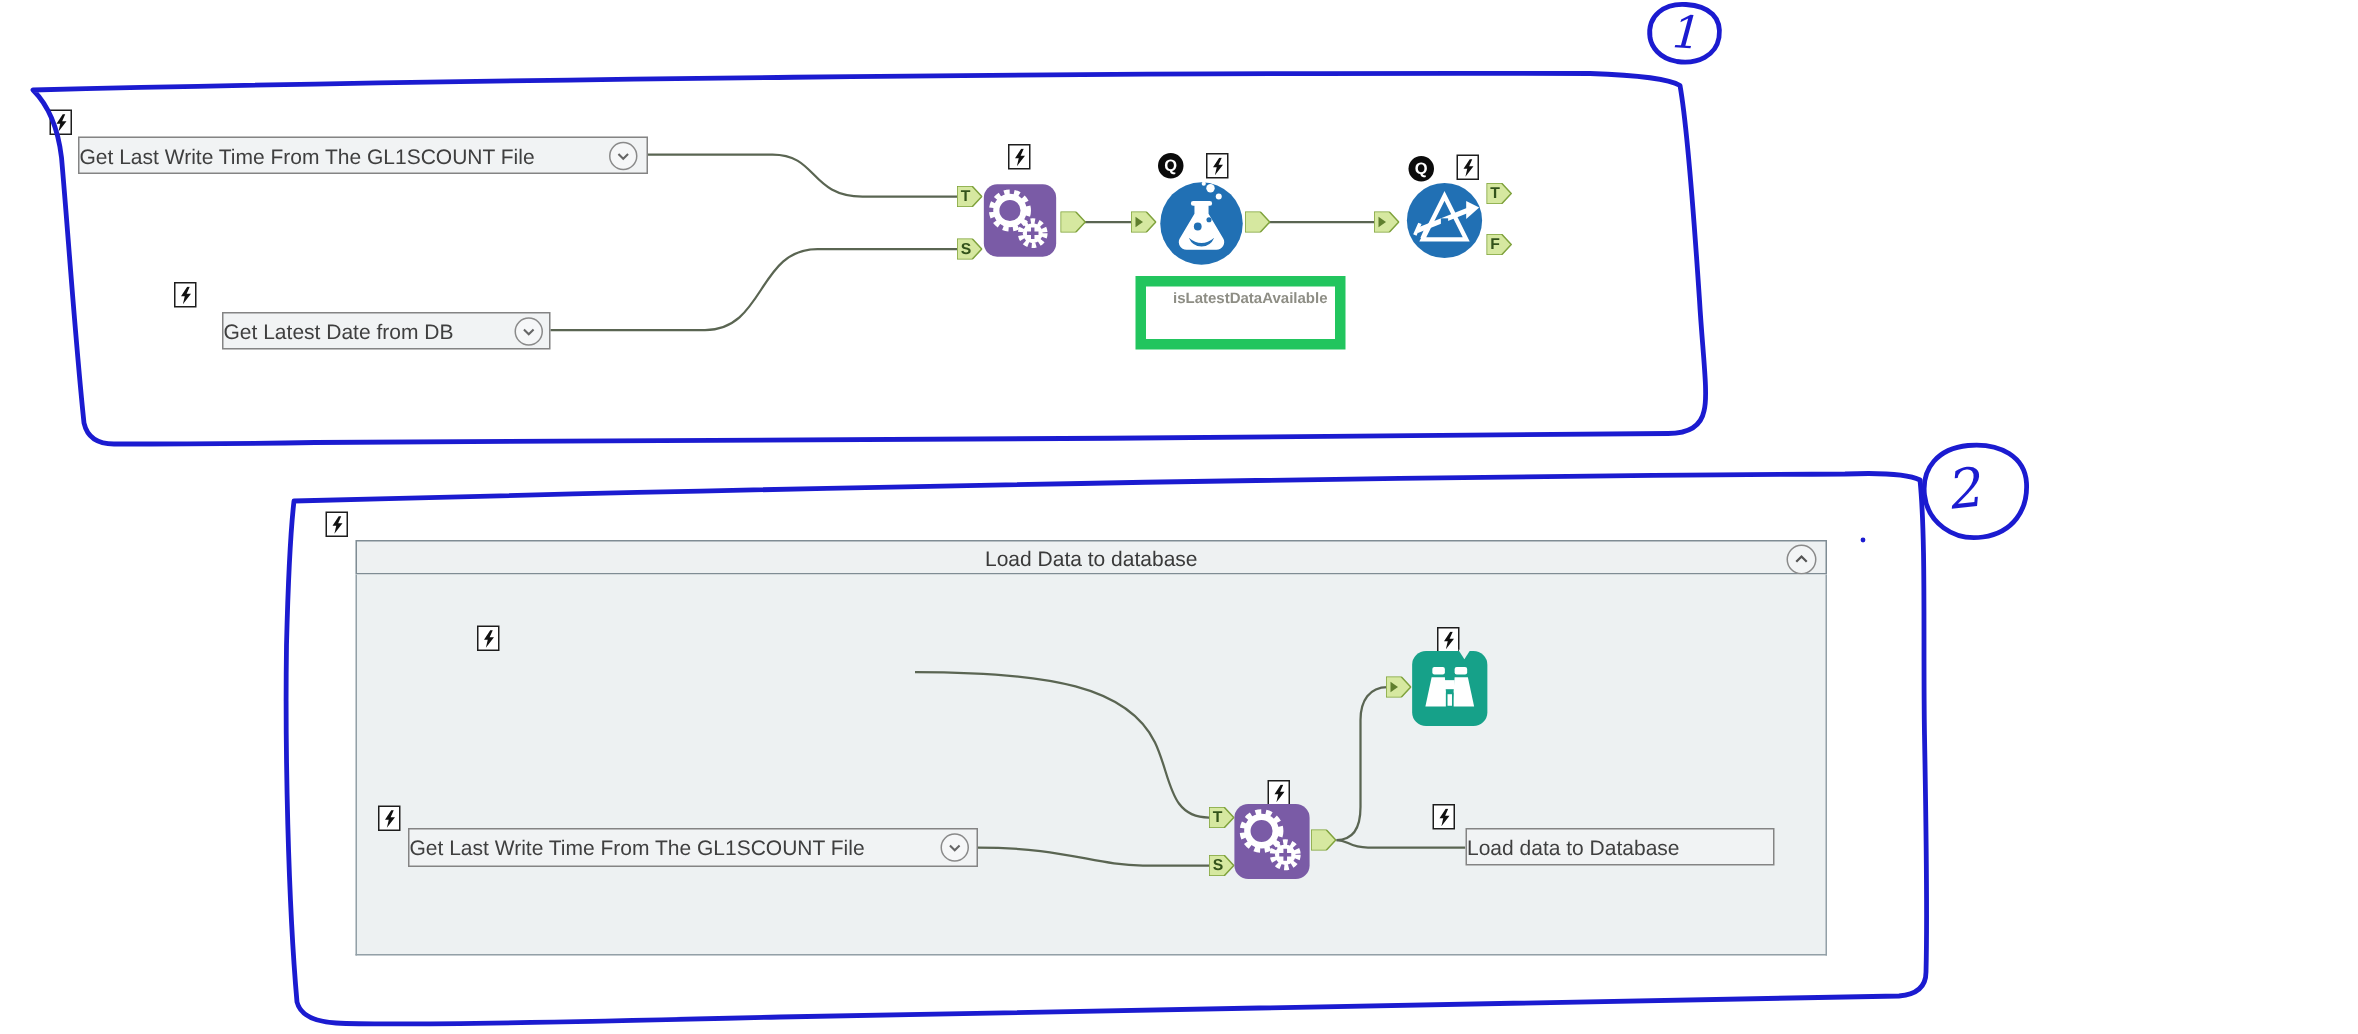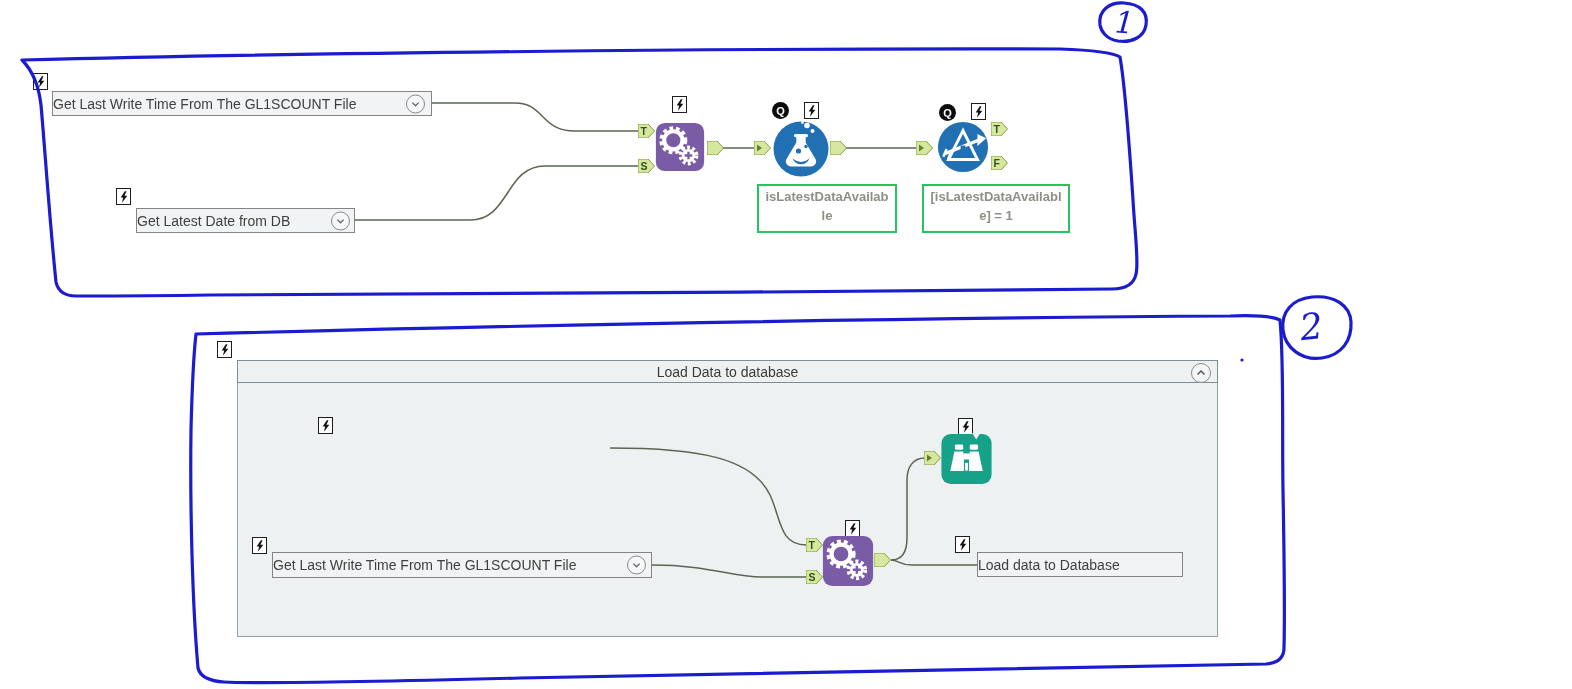--- a/index.html
+++ b/index.html
@@ -18,23 +18,23 @@
       display:flex;align-items:center;justify-content:center;}
 
   
   .bolt{position:absolute;width:13px;height:15px;background:#fff;border:1.5px solid #1d1d1d;
         display:flex;align-items:center;justify-content:center;}
   
   .qb{position:absolute;width:17px;height:17px;border-radius:50%;background:#0b0b0b;color:#fff;
       font-size:11px;font-weight:bold;display:flex;align-items:center;justify-content:center;}
 
   
-  .ann{position:absolute;background:#ffffff;border:2px solid #22c55e;box-sizing:border-box;
-       font-size:13px;font-weight:bold;color:#8e8e85;line-height:1.45;
-       padding:2px 5px;word-break:break-all;text-align:center;}
+  .ann{position:absolute;background:#ffffff;border:7px solid #22c55e;box-sizing:border-box;
+       font-size:10px;font-weight:bold;color:#8e8e85;line-height:1.45;
+       padding:2px 5px;word-break:break-all;text-align:right;}
 
   
   .anch{position:absolute;width:17px;height:14px;}
   .anch svg{display:block;}
   .anch .al{position:absolute;left:2.5px;top:0.5px;font-size:10.5px;font-weight:bold;color:#33531b;}
 
   
   .wf-header{position:absolute;background:#eef1f2;border:1px solid #7f8c94;box-sizing:border-box;
              display:flex;align-items:center;justify-content:center;font-size:14px;color:#3a3a3a;}
   .wf-body{position:absolute;background:#edf1f2;border:1px solid #93a0a7;border-top:none;box-sizing:border-box;}
@@ -83,21 +83,21 @@
           <polyline points="2.5,4.5 6,8 9.5,4.5" fill="none" stroke="#666" stroke-width="1.5"></polyline>
         </svg>
     </span>
   </div>
 
   <span class="bolt" style="left:116px;top:188px;">
     <svg width="10" height="12" viewBox="0 0 12 14">
         <path d="M7,0 L2,7.5 H5 L3.5,14 L10,5.5 H6.5 L9,0 Z" fill="#111"></path>
       </svg>
   </span>
-  <div class="tool-box" style="left:136px;top:208px;width:219px;height:25px;">
+  <div class="tool-box" style="left:148px;top:208px;width:219px;height:25px;">
     <span class="lbl">Get Latest Date from DB</span>
     <span class="dd" style="right:4px;">
       <svg width="11" height="11" viewBox="0 0 12 12">
           <polyline points="2.5,4.5 6,8 9.5,4.5" fill="none" stroke="#666" stroke-width="1.5"></polyline>
         </svg>
     </span>
   </div>
 
   <span class="bolt" style="left:672px;top:96px;">
     <svg width="10" height="12" viewBox="0 0 12 14">
@@ -194,21 +194,20 @@
         <polygon points="0,0 10,0 16.5,7 10,14 0,14" fill="#d6e8a0" stroke="#7fa23c"></polygon>
       </svg>
     <span class="al">T</span>
   </span>
   <span class="anch" style="left:991px;top:156px;">
     <svg width="17" height="14" viewBox="0 0 17 14">
         <polygon points="0,0 10,0 16.5,7 10,14 0,14" fill="#d6e8a0" stroke="#7fa23c"></polygon>
       </svg>
     <span class="al">F</span>
   </span>
-  <div class="ann" style="left:922px;top:184px;width:148px;height:49px;">[isLatestDataAvailable] = 1</div>
 
   <span class="bolt" style="left:217px;top:341px;">
     <svg width="10" height="12" viewBox="0 0 12 14">
         <path d="M7,0 L2,7.5 H5 L3.5,14 L10,5.5 H6.5 L9,0 Z" fill="#111"></path>
       </svg>
   </span>
 
   <span class="bolt" style="left:318px;top:417px;">
     <svg width="10" height="12" viewBox="0 0 12 14">
         <path d="M7,0 L2,7.5 H5 L3.5,14 L10,5.5 H6.5 L9,0 Z" fill="#111"></path>

